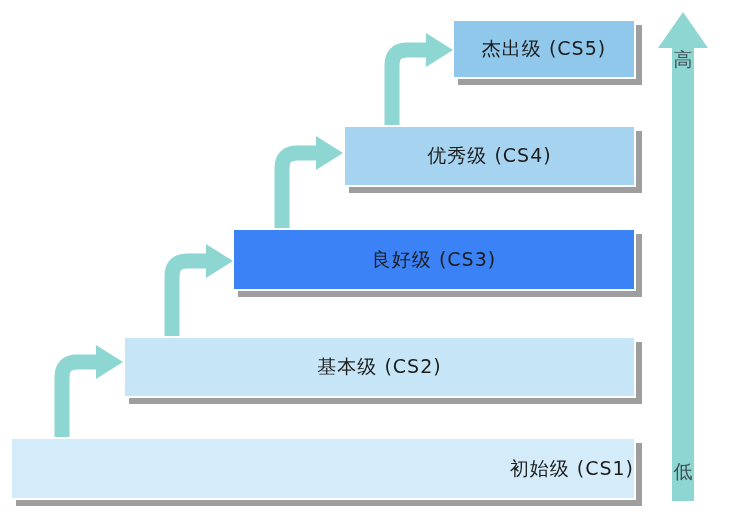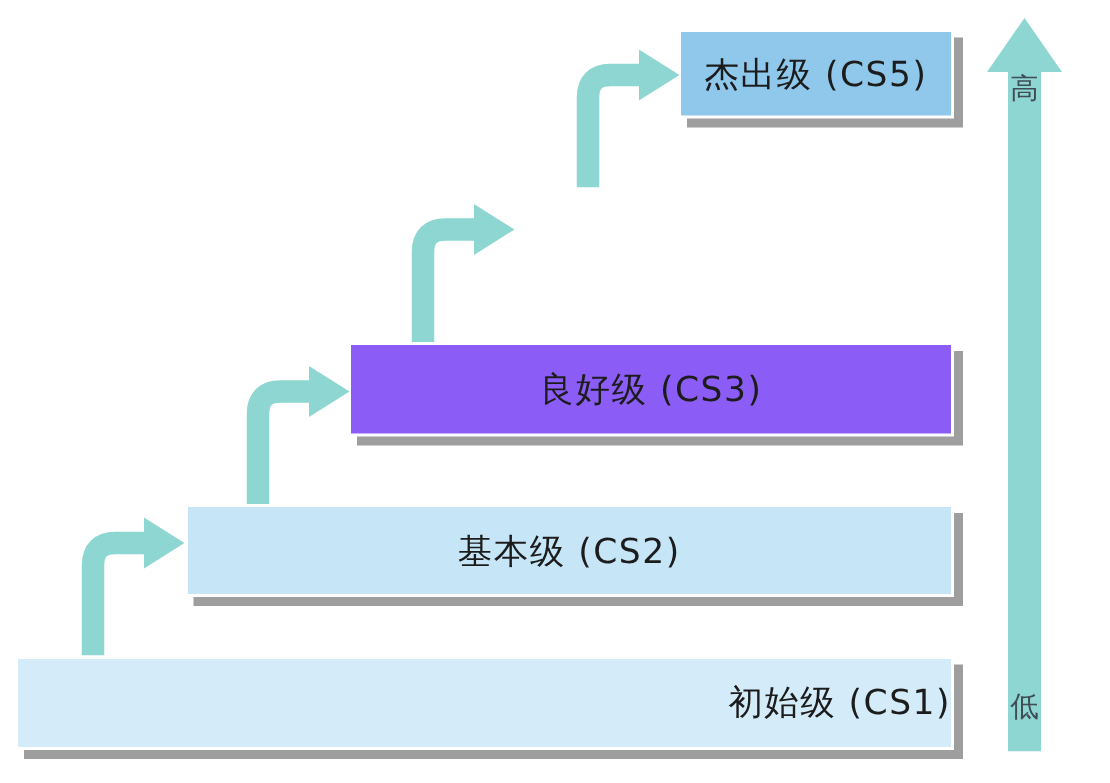--- a/index.html
+++ b/index.html
@@ -17,21 +17,21 @@
   .level-box {
     position: absolute;
     border: 2px solid #ffffff;
     background-clip: padding-box;
     box-shadow: 6px 6px 0 #9e9e9e;
     display: flex;
     align-items: center;
     justify-content: center;
   }
   .level-label {
-    font-size: 23px;
+    font-size: 19px;
     color: #1c1c1c;
     letter-spacing: 1px;
     white-space: nowrap;
   }
   .cs1 { left: 10px;  top: 437px; width: 626px; height: 63px; }
   .cs2 { left: 123px; top: 336px; width: 513px; height: 62px; }
   .cs3 { left: 232px; top: 228px; width: 404px; height: 63px; }
   .cs4 { left: 343px; top: 125px; width: 293px; height: 62px; }
   .cs5 { left: 452px; top: 19px;  width: 184px; height: 60px; }
 
@@ -70,22 +70,25 @@
 <body>
 
 <div class="stage">
 
   <div class="level-box cs1" style="background-color: rgb(212, 236, 249); justify-content: flex-end;">
     <span class="level-label">初始级 (CS1)</span>
   </div>
   <div class="level-box cs2" style="background-color: rgb(198, 230, 247);">
     <span class="level-label">基本级 (CS2)</span>
   </div>
-  <div class="level-box cs3" style="background-color: #8b5cf6;">
+  <div class="level-box cs3" style="background-color: #3b82f6;">
     <span class="level-label">良好级 (CS3)</span>
+  </div>
+  <div class="level-box cs4" style="background-color: rgb(166, 212, 240);">
+    <span class="level-label">优秀级 (CS4)</span>
   </div>
   <div class="level-box cs5" style="background-color: rgb(143, 200, 235);">
     <span class="level-label">杰出级 (CS5)</span>
   </div>
 
   <div class="step-arrow a1" style="color: rgb(142, 214, 209);">
     <svg viewBox="0 0 77 97" aria-hidden="true">
       <path d="M14 97 V37 Q14 22 29 22 H50" fill="none" stroke="currentColor" stroke-width="15"></path>
       <polygon points="48,5 48,39 75,22" fill="currentColor"></polygon>
     </svg>

